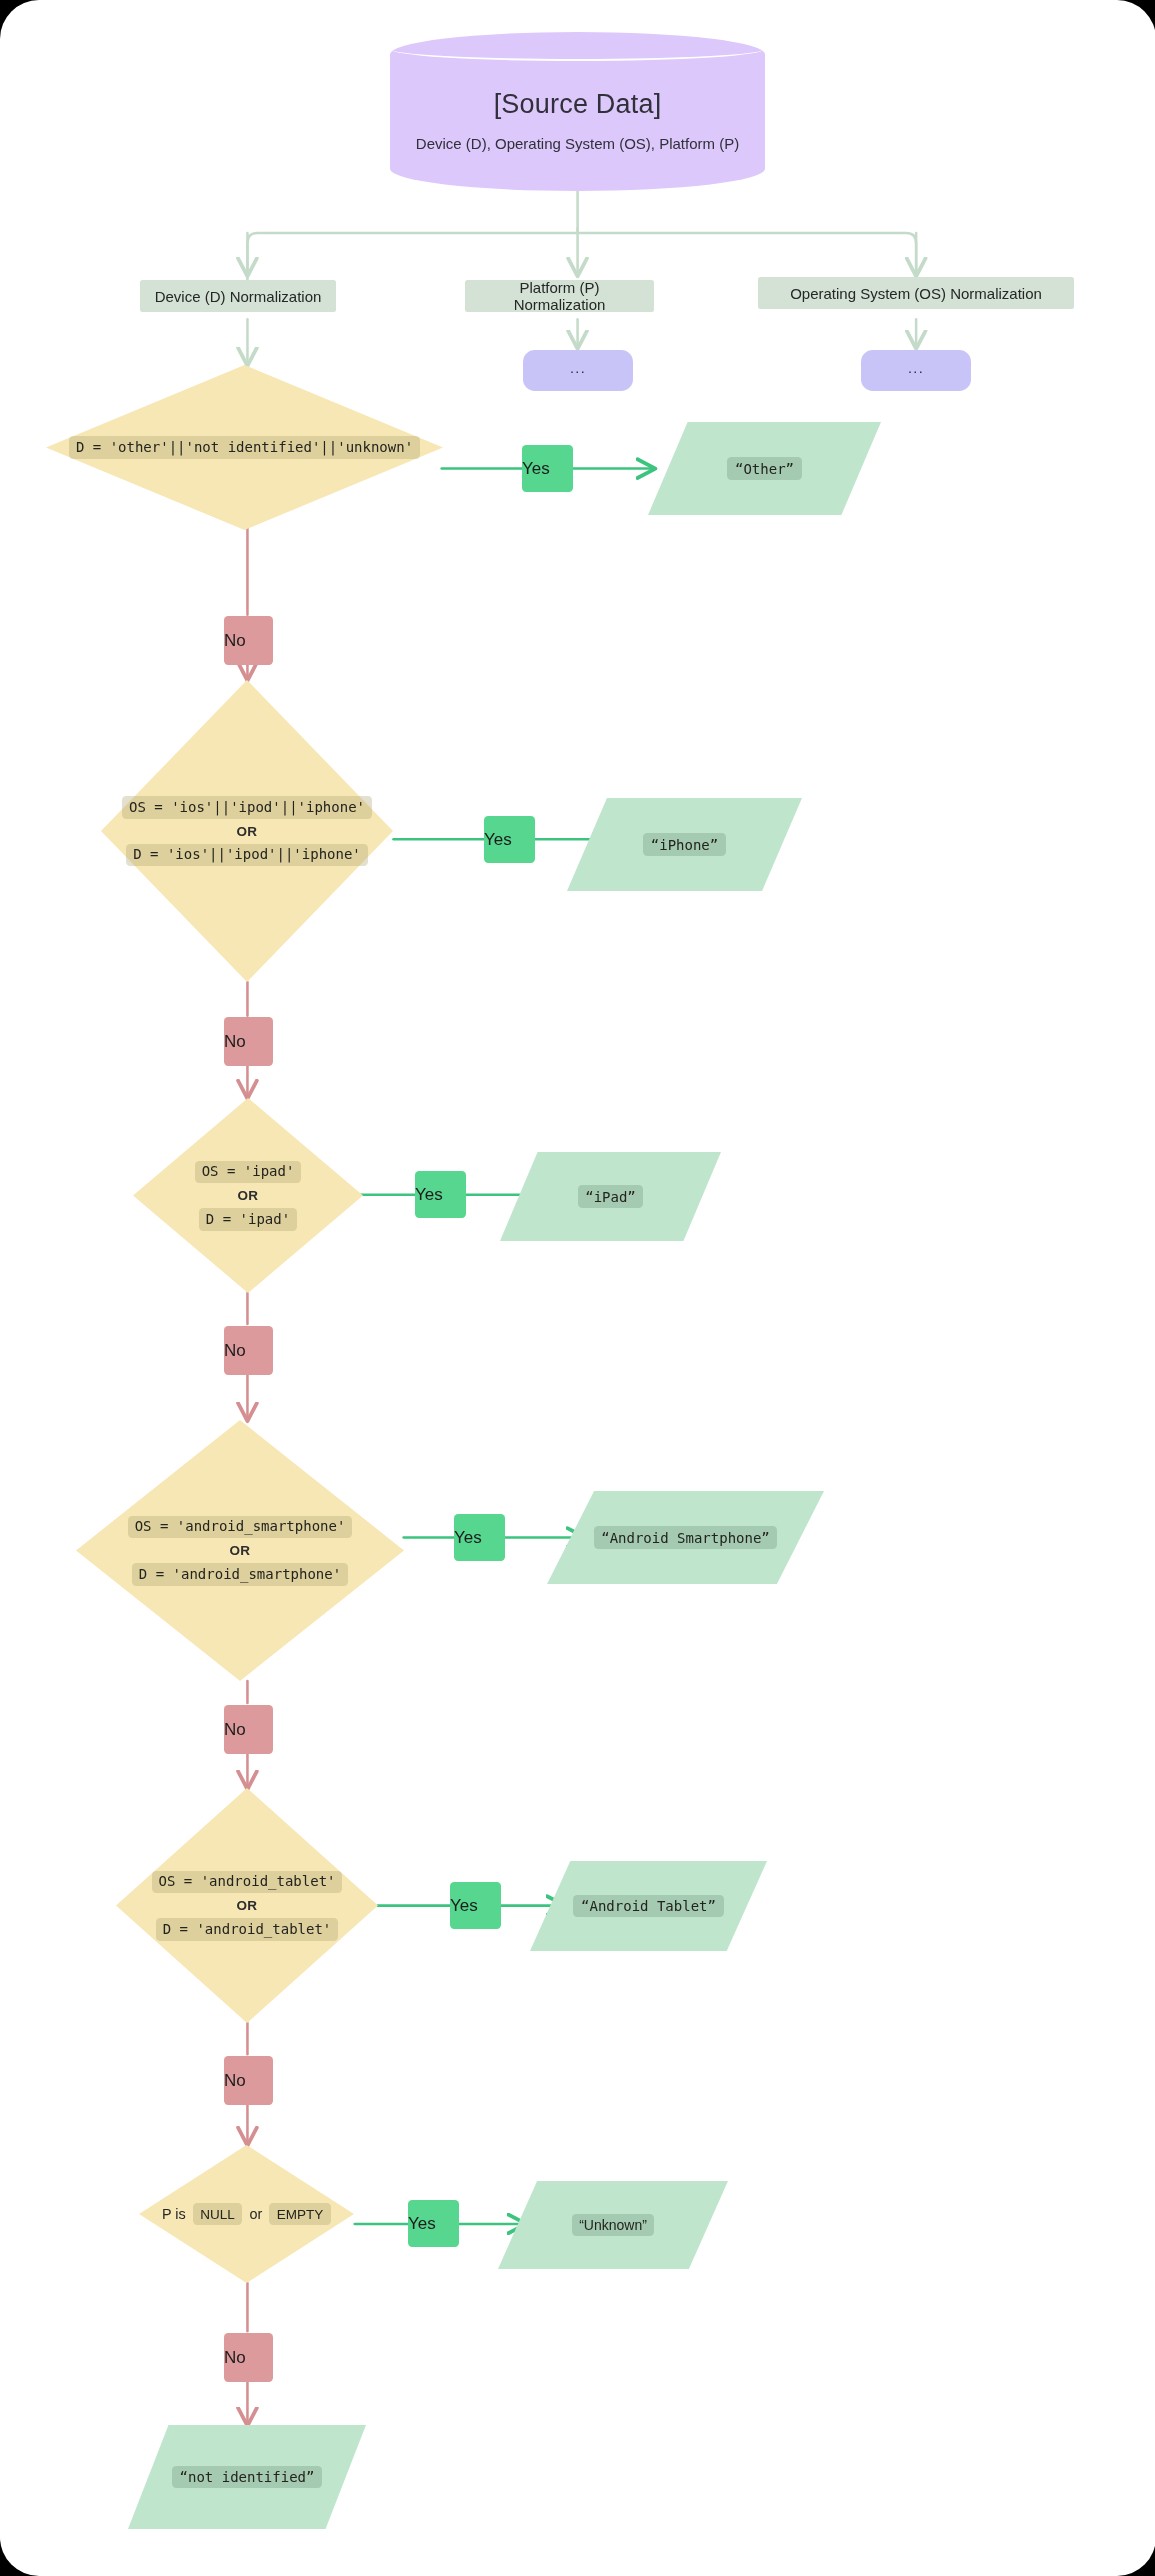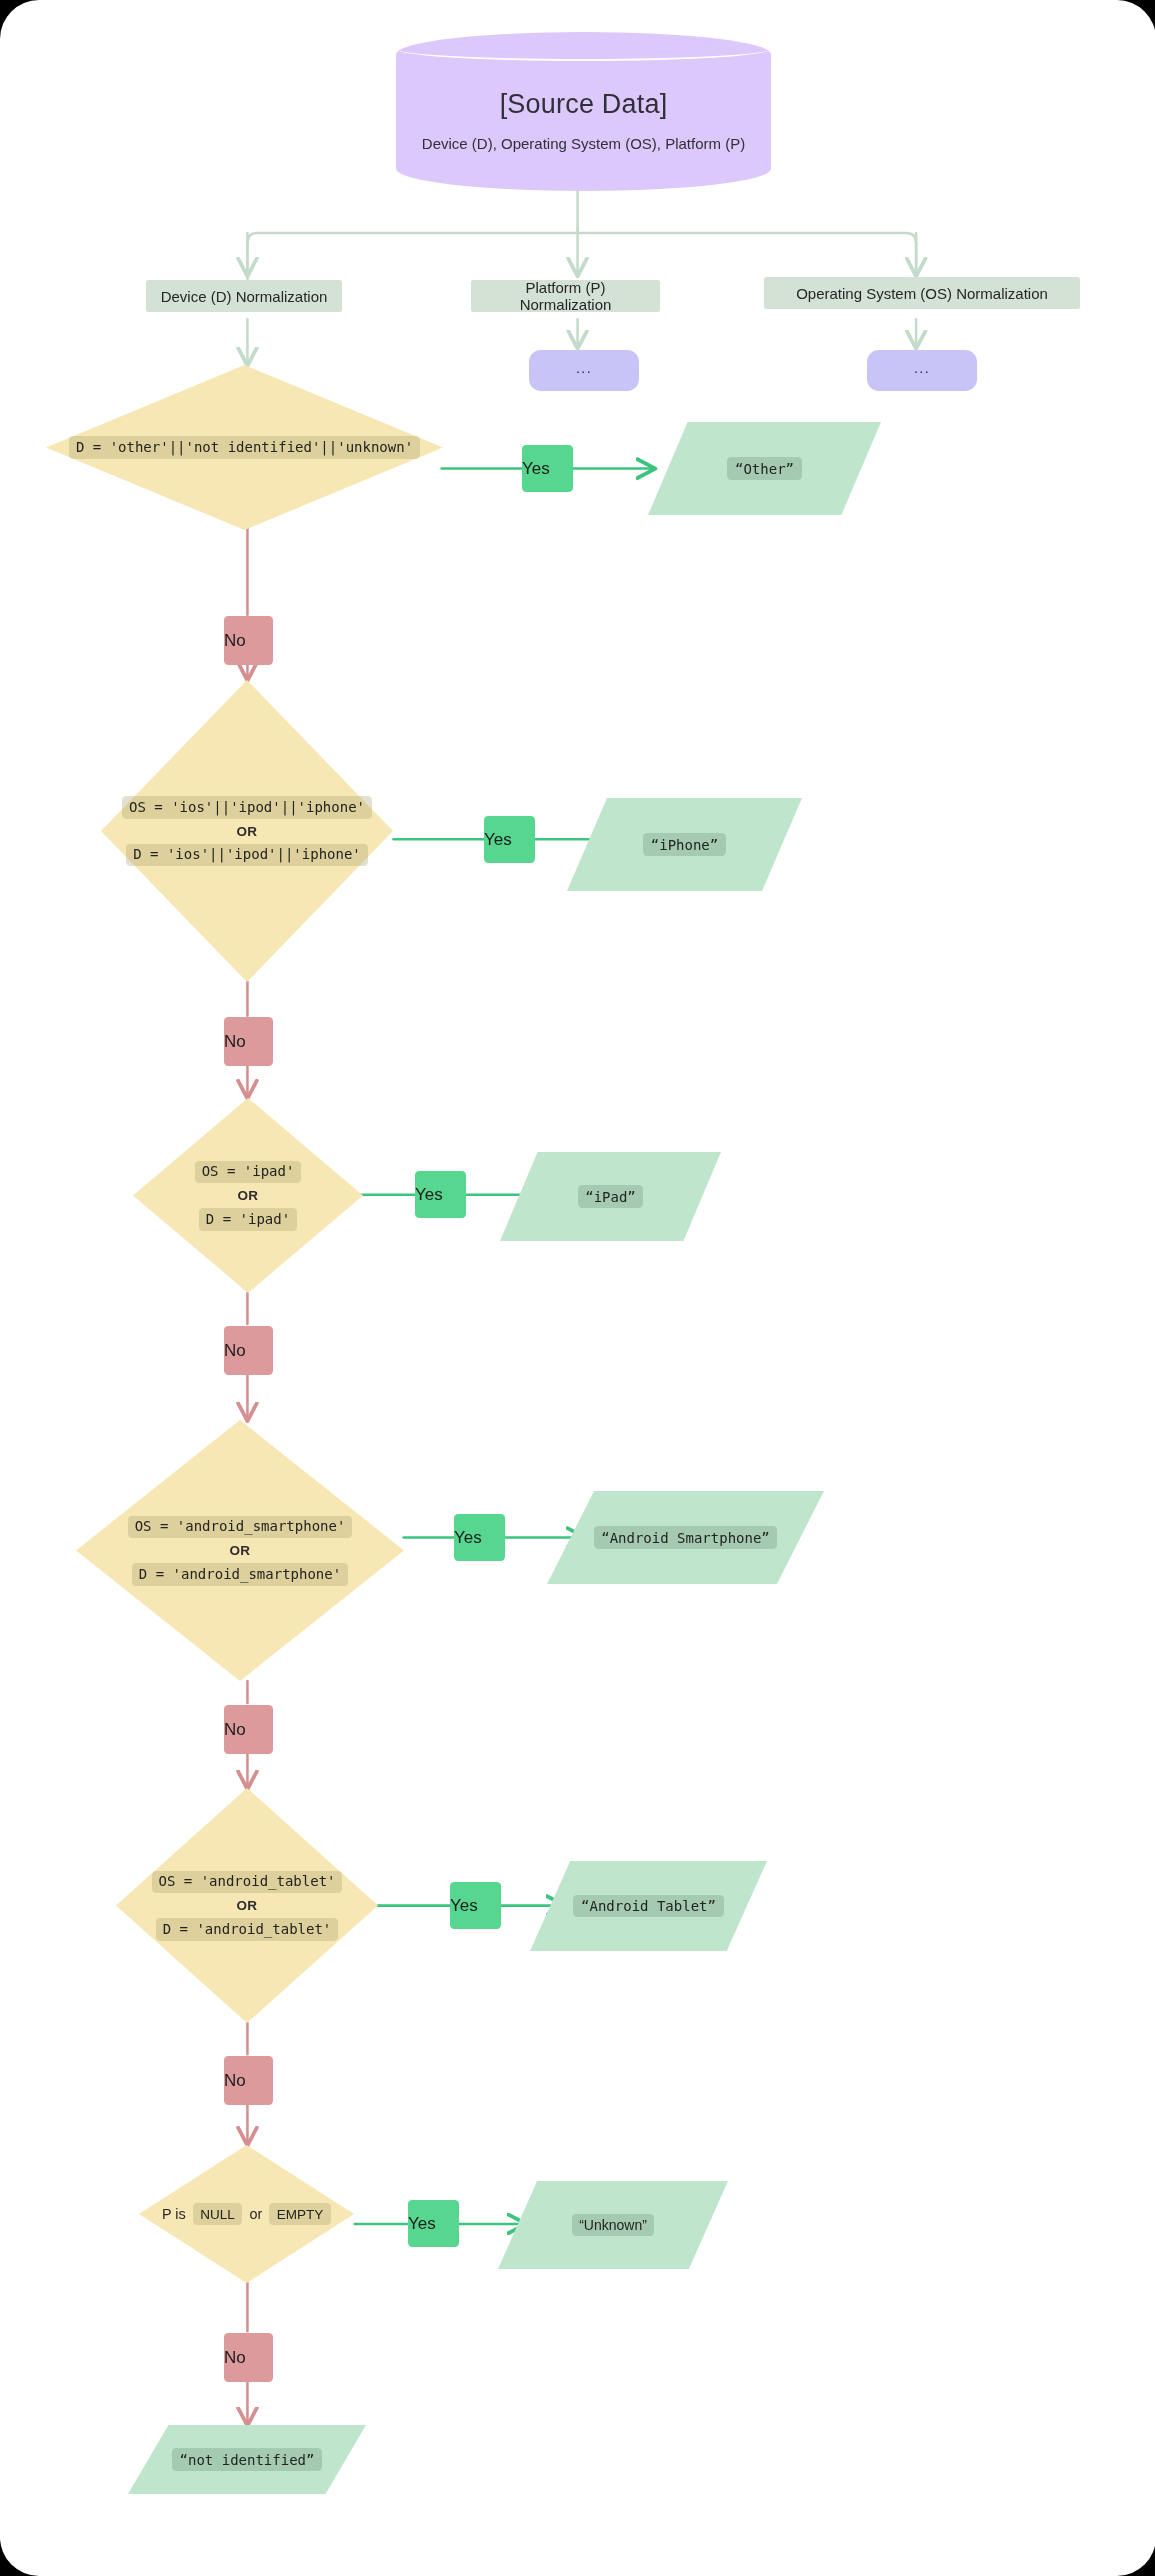--- a/index.html
+++ b/index.html
@@ -23,21 +23,20 @@
     left: 0; top: 0;
     width: 1156px; height: 2576px;
     pointer-events: none;
   }
   .node {
     position: absolute;
     display: flex;
     align-items: center;
     justify-content: center;
     text-align: center;
-    margin-left: 6px;
   }
 
   
   .cylinder {
     background: #dcc8fa;
     border-radius: 50% / 14%;
     display: flex;
     flex-direction: column;
     align-items: center;
     justify-content: center;
@@ -392,21 +391,21 @@
   <div class="badge badge-no" style="left:224px; top:2333px; width:49px; height:49px;">
     <span>No</span>
   </div>
   <div class="para-wrap" style="left:498px; top:2181px; width:230px; height:88px;">
     <div class="para-shape"></div>
     <div class="para-content">
       <code class="ochip sans">“Unknown”</code>
     </div>
   </div>
 
-  <div class="para-wrap" style="left:128px; top:2425px; width:238px; height:69px;">
+  <div class="para-wrap" style="left:128px; top:2425px; width:238px; height:104px;">
     <div class="para-shape"></div>
     <div class="para-content">
       <code class="ochip">“not identified”</code>
     </div>
   </div>
 
 </div>
 
 
 </body></html>

